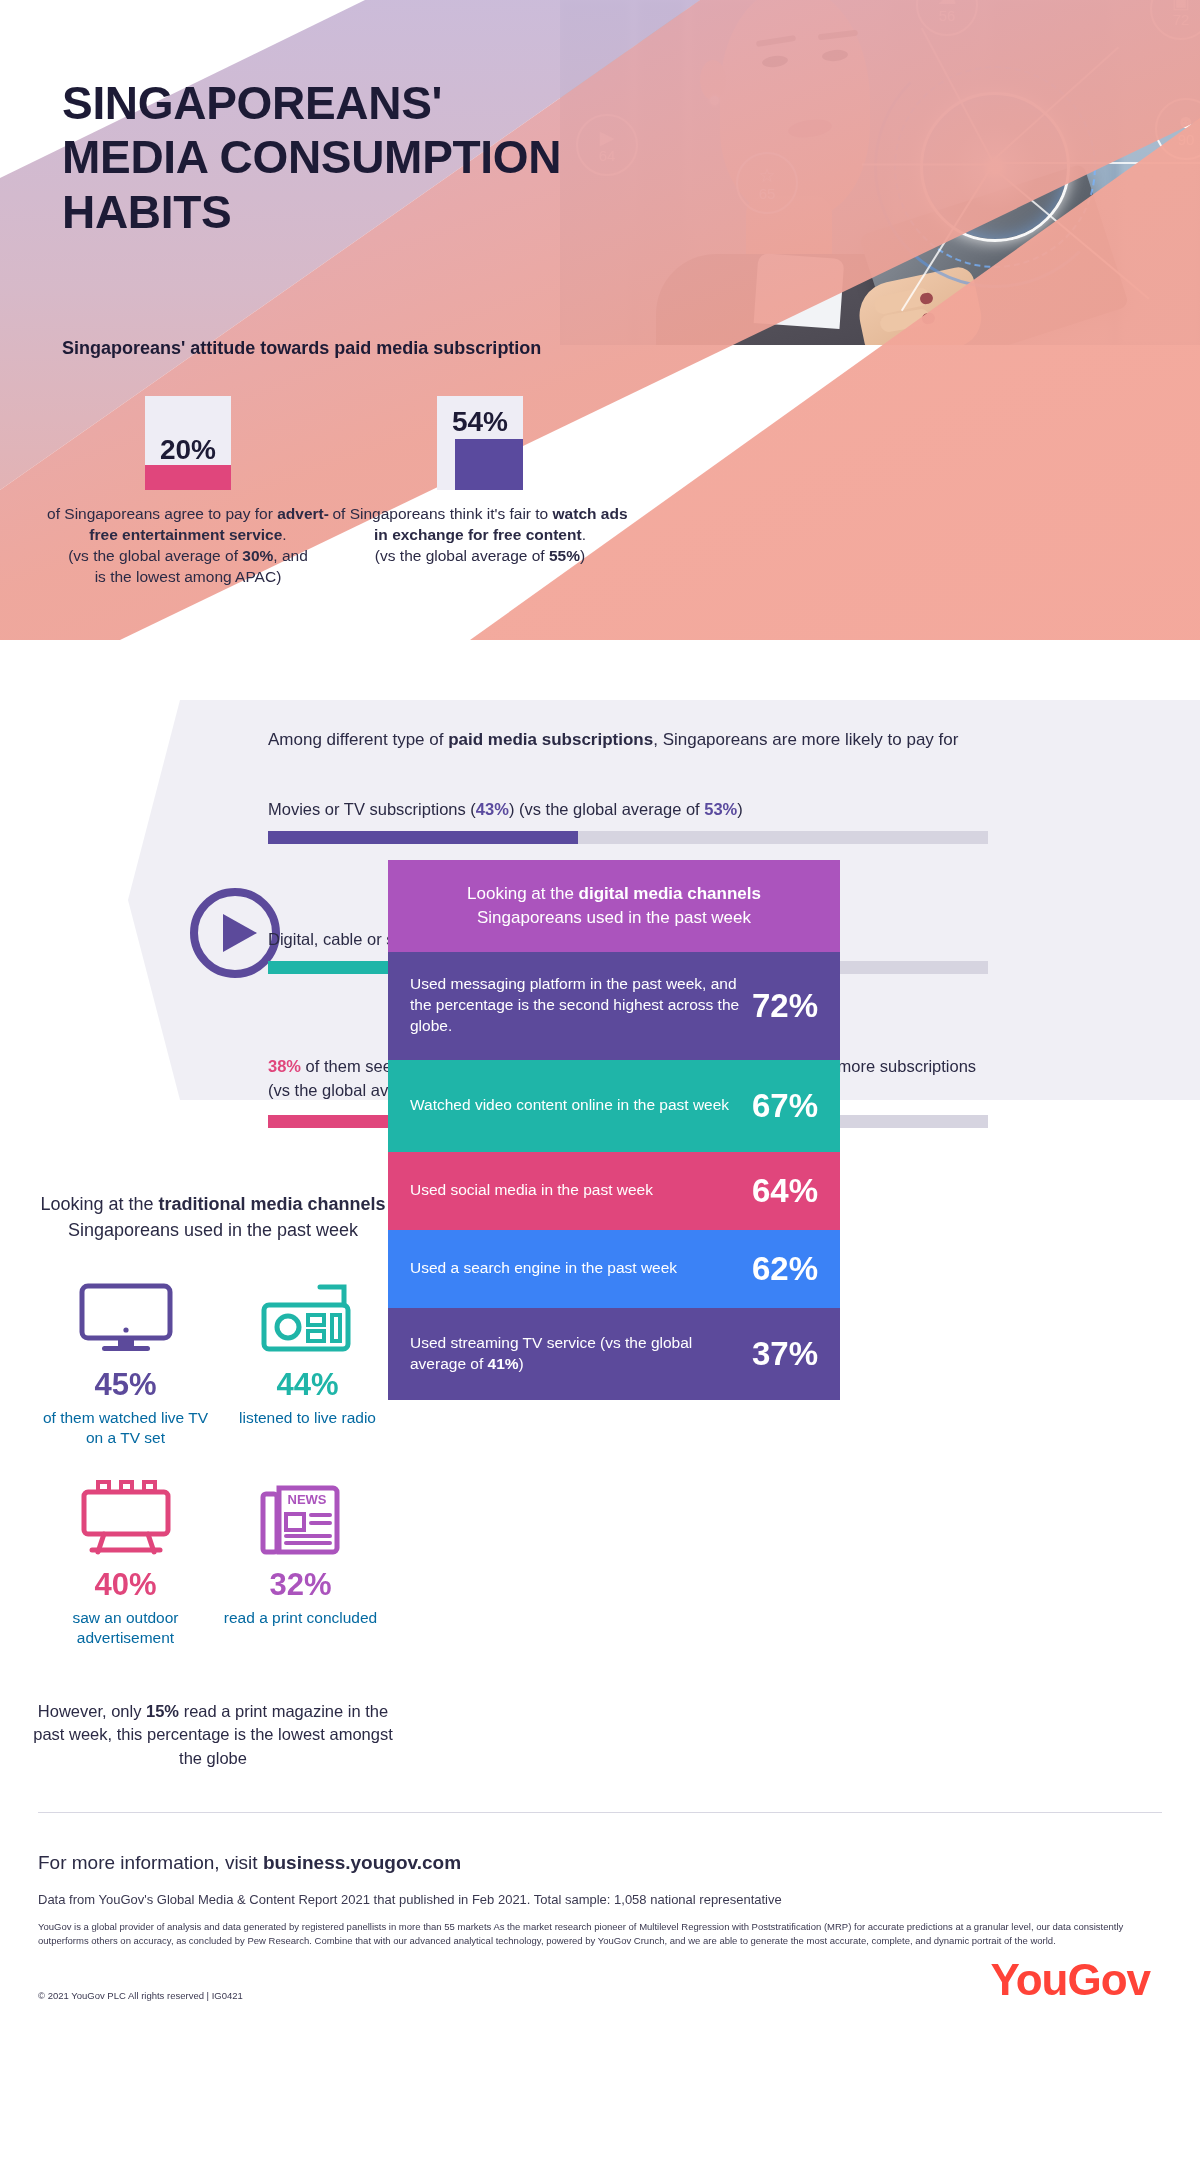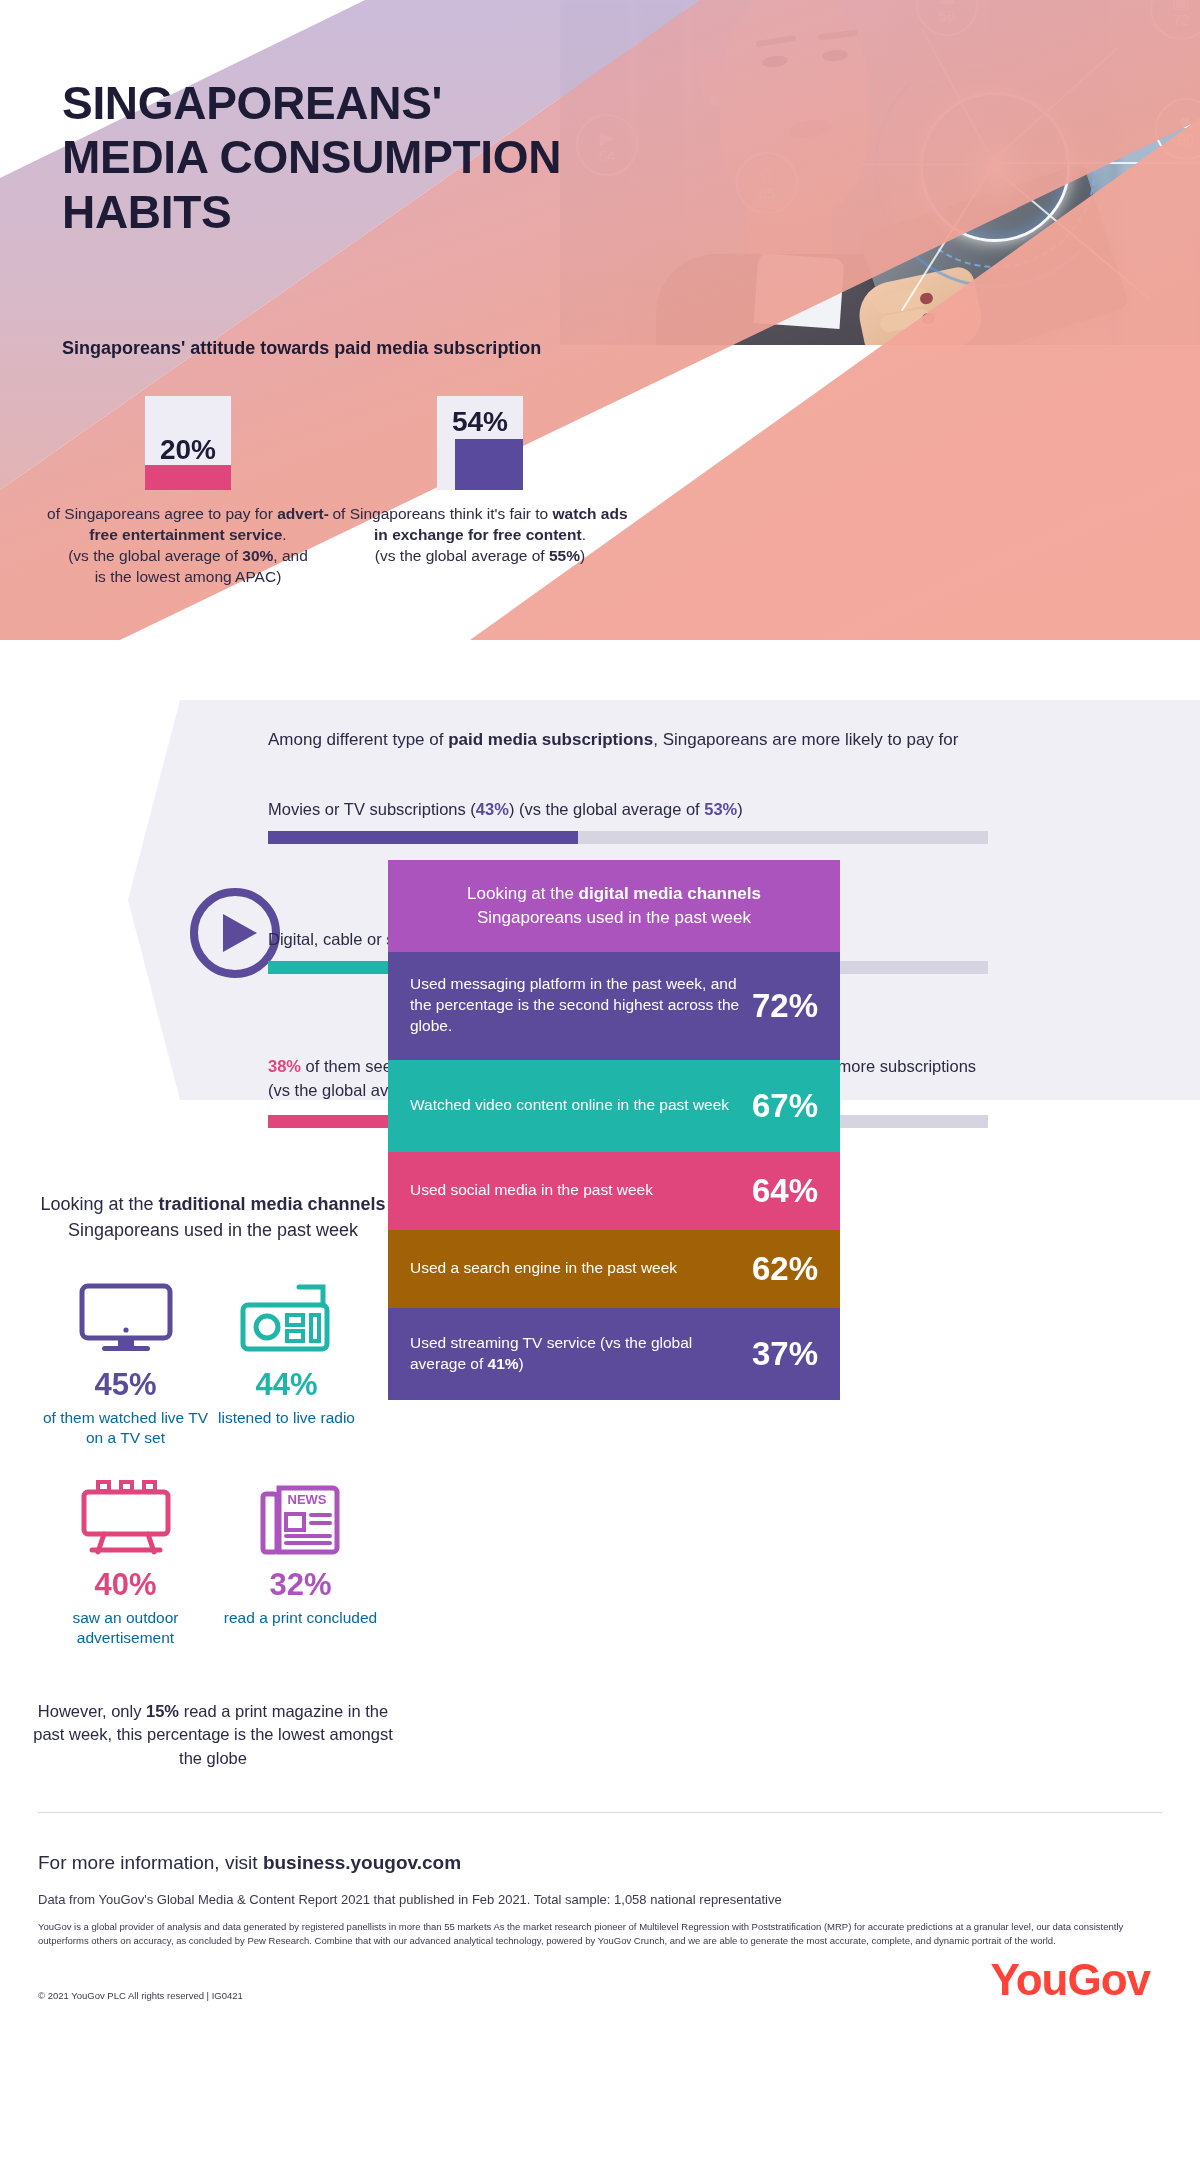--- a/index.html
+++ b/index.html
@@ -377,21 +377,21 @@
         <rect x="4" y="4" width="88" height="52" rx="6" fill="none" stroke="#5c4a9b" stroke-width="5"></rect>
         <circle cx="48" cy="48" r="2.6" fill="#5c4a9b"></circle>
         <rect x="40" y="56" width="16" height="9" fill="#5c4a9b"></rect>
         <rect x="24" y="64" width="48" height="5" rx="2.5" fill="#5c4a9b"></rect>
       </svg>
     </div>
     <div class="tnum" style="color:#5c4a9b;">45%</div>
     <div class="tlab">of them watched live TV on a TV set</div>
   </div>
 
-  <div class="tcell" style="left:161px; top:0;">
+  <div class="tcell" style="left:182px; top:0;">
     <div class="icon-wrap">
       <svg width="100" height="74" viewBox="0 0 100 74">
         <path d="M62 6 H86 V24" fill="none" stroke="#1fb5a8" stroke-width="5" stroke-linecap="round"></path>
         <rect x="6" y="24" width="84" height="44" rx="5" fill="none" stroke="#1fb5a8" stroke-width="5"></rect>
         <circle cx="30" cy="46" r="11" fill="none" stroke="#1fb5a8" stroke-width="5"></circle>
         <rect x="50" y="34" width="16" height="10" fill="none" stroke="#1fb5a8" stroke-width="4"></rect>
         <rect x="50" y="50" width="16" height="10" fill="none" stroke="#1fb5a8" stroke-width="4"></rect>
         <rect x="74" y="34" width="8" height="26" fill="none" stroke="#1fb5a8" stroke-width="4"></rect>
       </svg>
     </div>
@@ -446,21 +446,21 @@
   <div class="dig-row" style="background:#1fb5a8; min-height:92px;">
     <div class="dig-text">Watched video content online in the past week</div>
     <div class="dig-pct">67%</div>
   </div>
 
   <div class="dig-row" style="background:#e0467c; min-height:78px;">
     <div class="dig-text">Used social media in the past week</div>
     <div class="dig-pct">64%</div>
   </div>
 
-  <div class="dig-row" style="background:#a16207; min-height:78px;">
+  <div class="dig-row" style="background:#3b82f6; min-height:78px;">
     <div class="dig-text">Used a search engine in the past week</div>
     <div class="dig-pct">62%</div>
   </div>
 
   <div class="dig-row" style="background:#5c4a9b; min-height:92px;">
     <div class="dig-text">
       <span>Used streaming TV service (vs the global average of </span><b>41%</b><span>)</span>
     </div>
     <div class="dig-pct">37%</div>
   </div>

